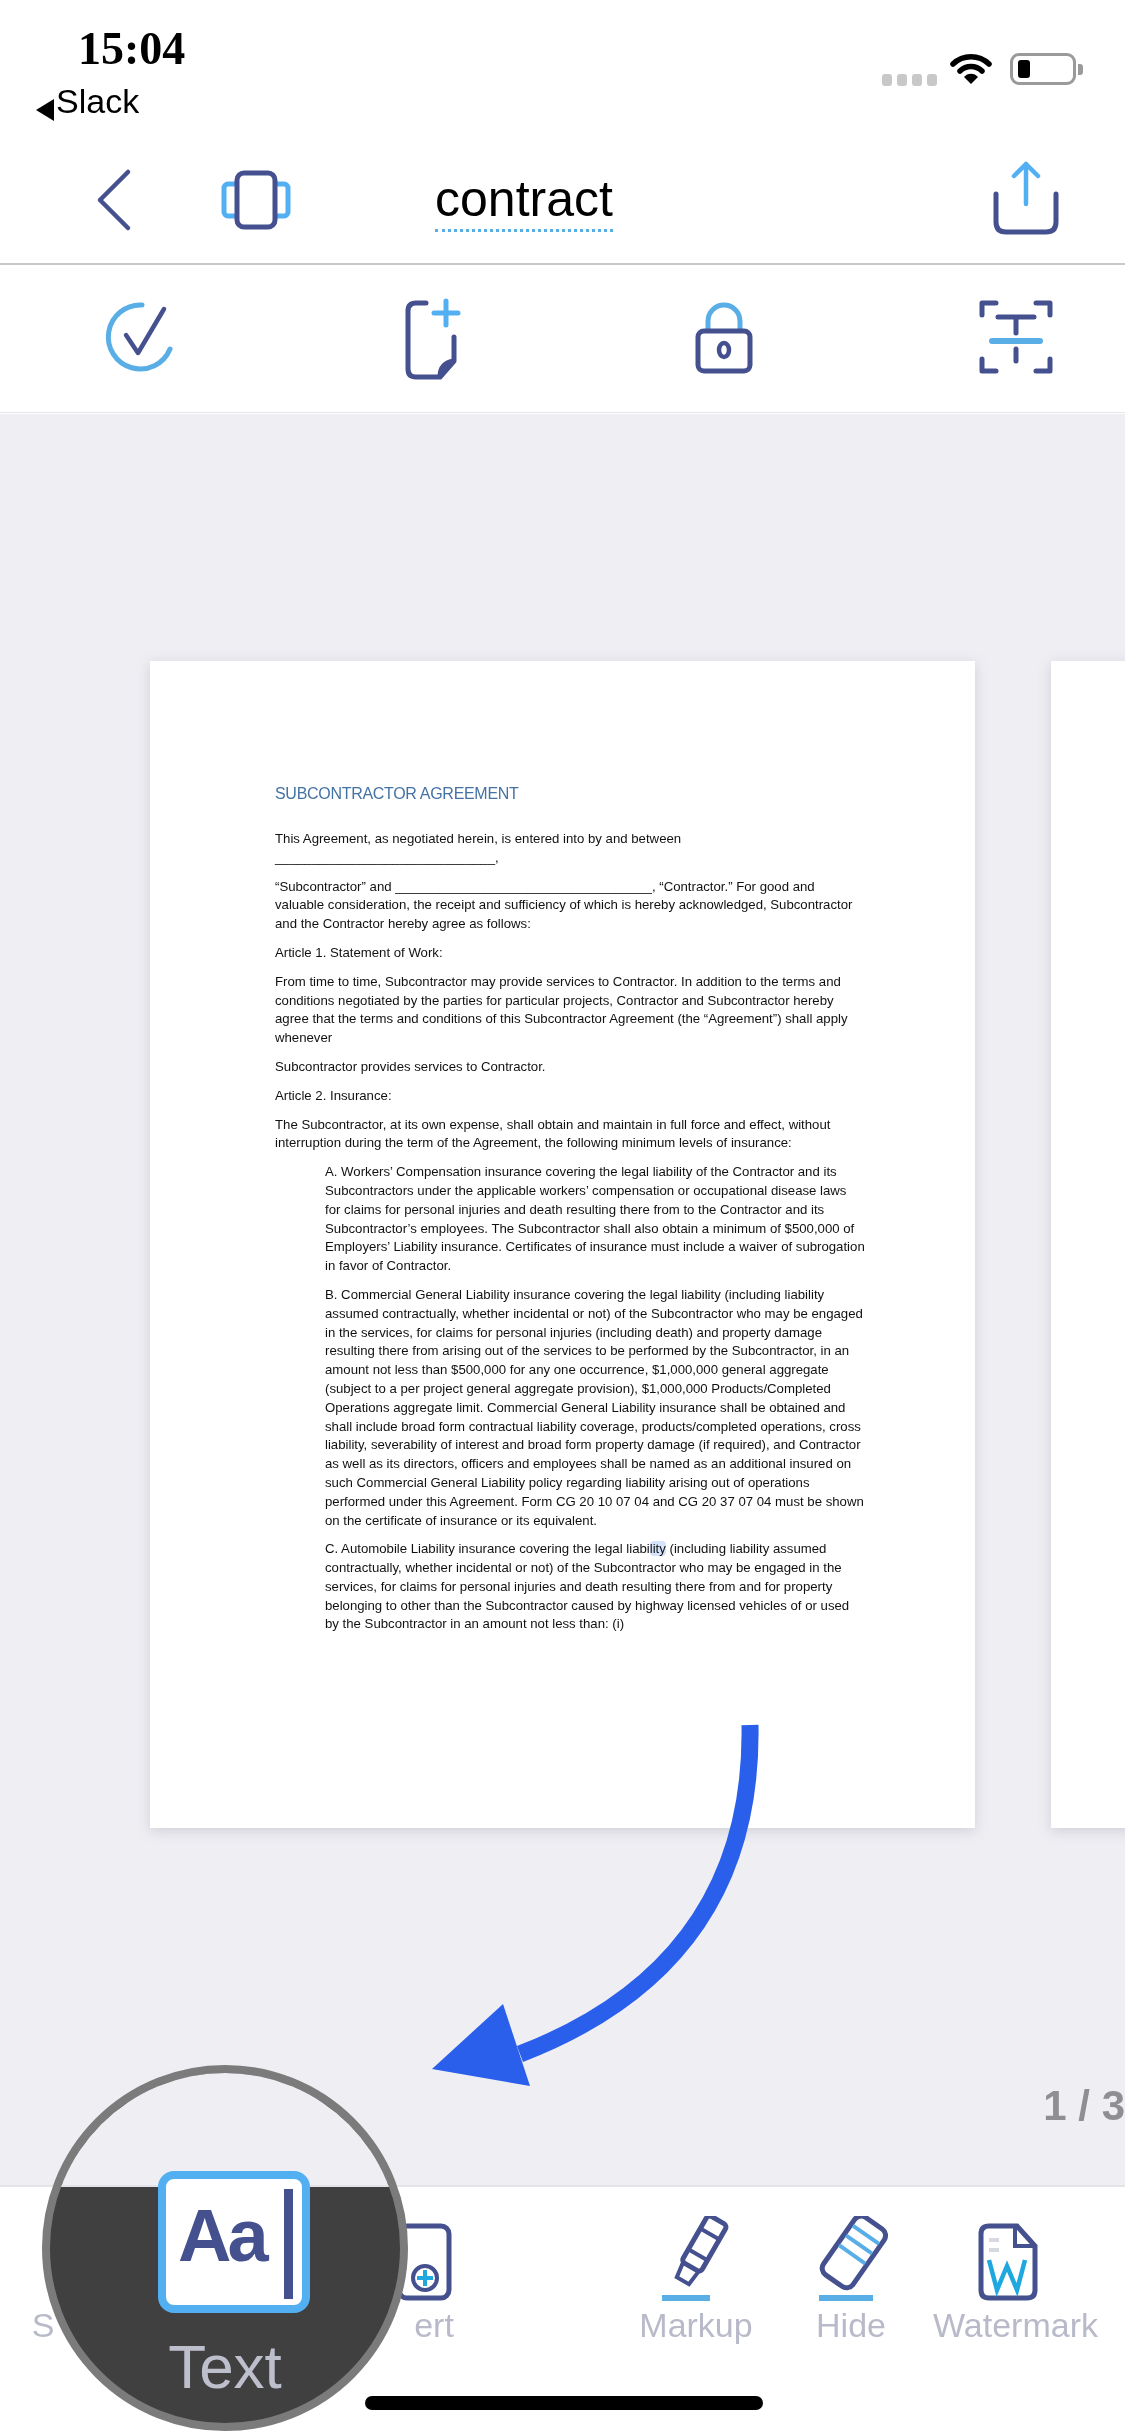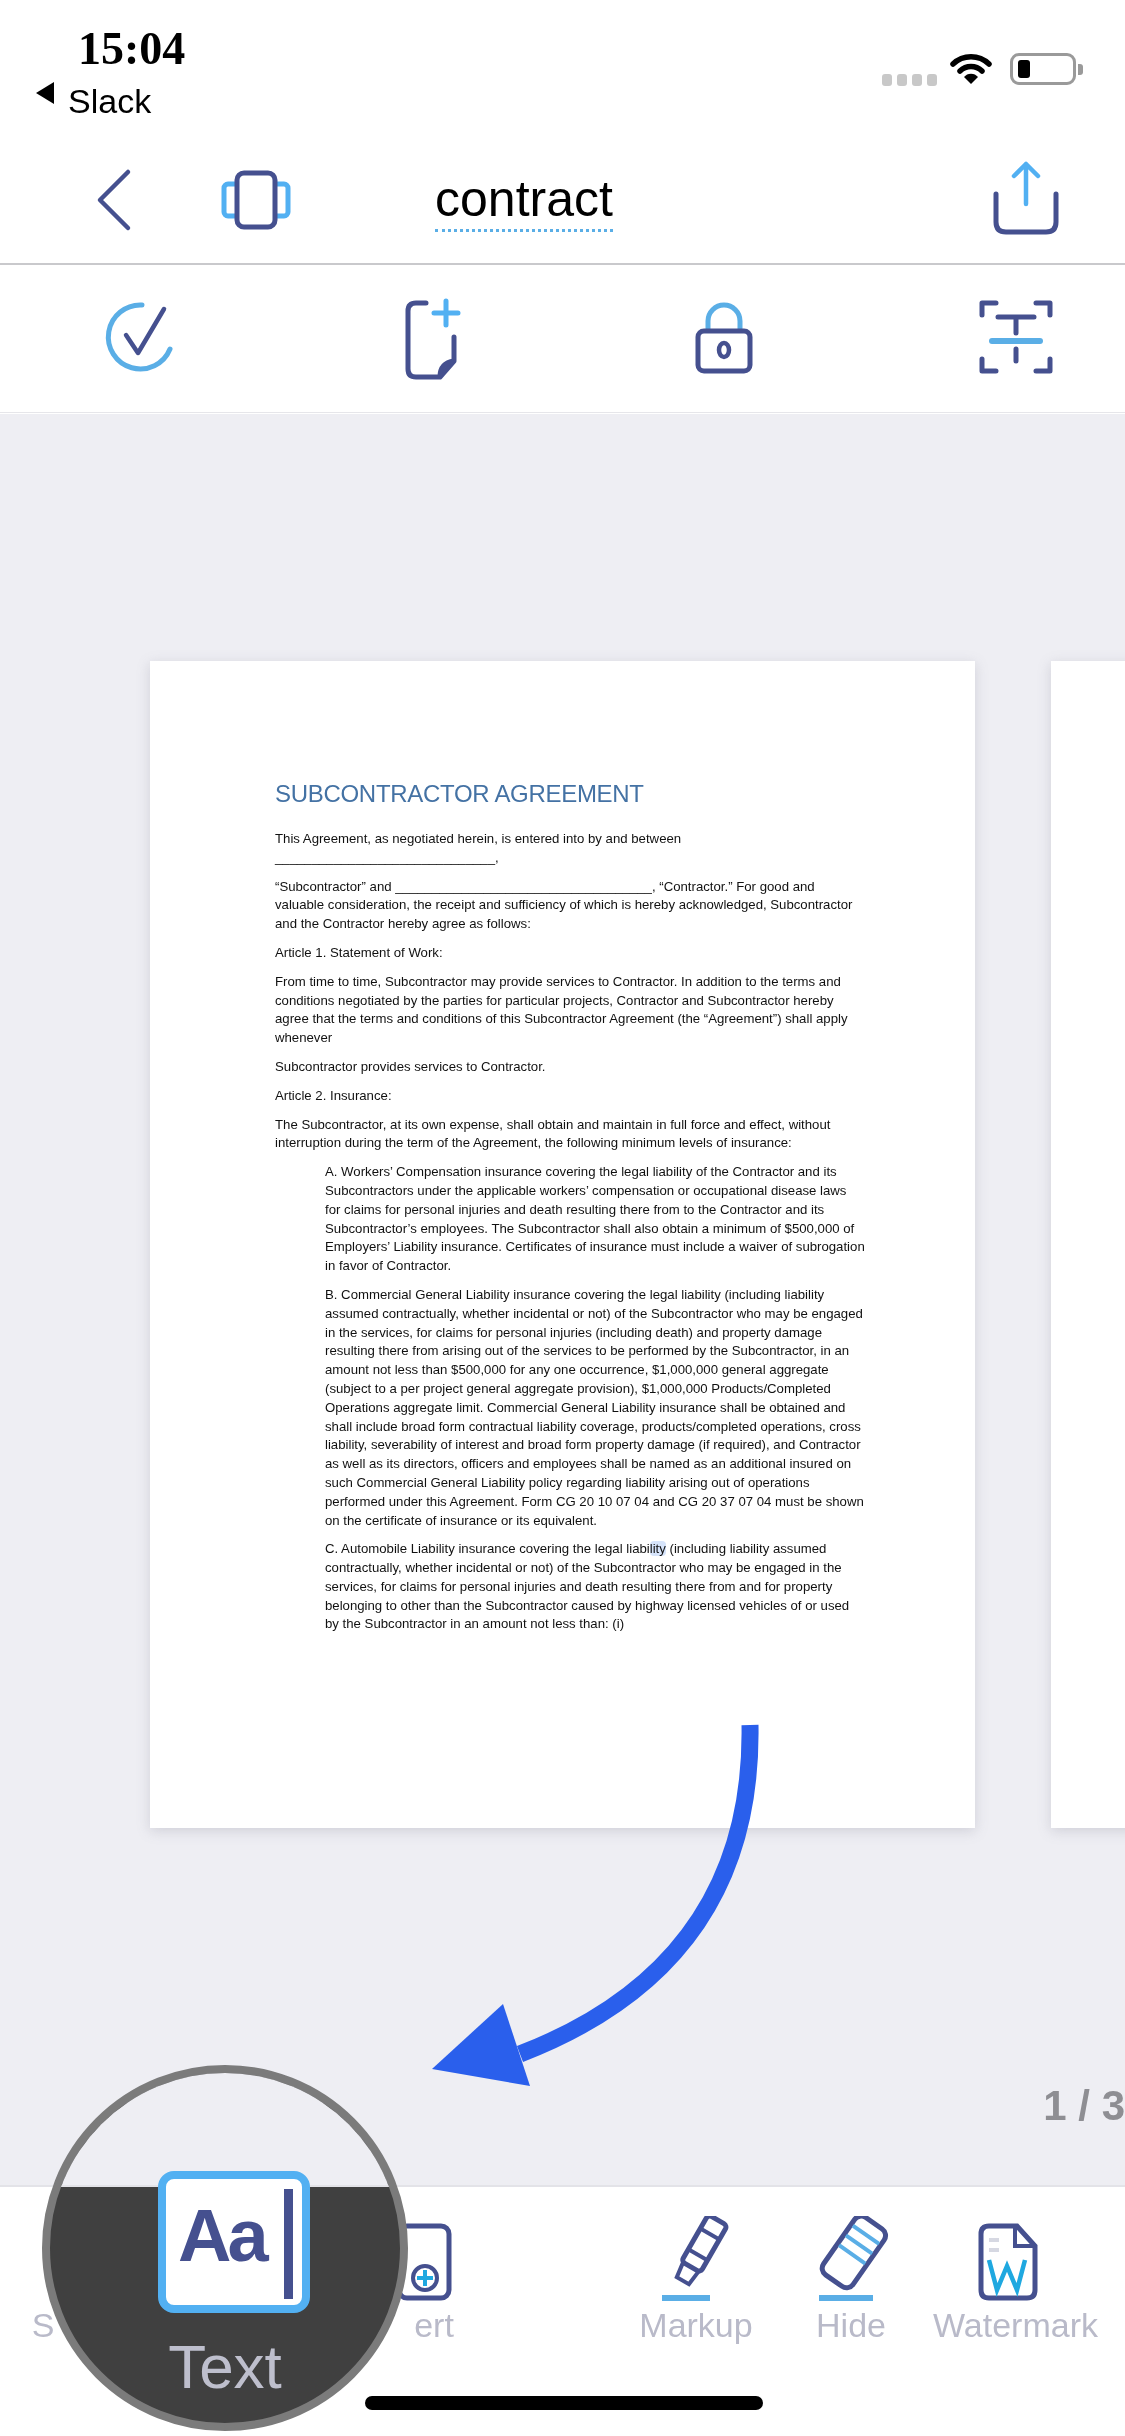--- a/index.html
+++ b/index.html
@@ -1,21 +1,21 @@
 <!DOCTYPE html>
 <html><head>
 <meta charset="utf-8">
 <style>
   * { box-sizing: border-box; margin: 0; padding: 0; }
   html, body { width: 1125px; height: 2436px; overflow: hidden; background: #ffffff; }
   body { position: relative; font-family: "Liberation Sans", sans-serif; }
 
   
   .status-time { position: absolute; left: 78px; top: 22px; font-size: 46px; font-weight: 600; color: #000; letter-spacing: 0px; font-family: Liberation Serif, serif; }
-  .status-back { position: absolute; left: 36px; top: 82px; font-size: 34px; color: #000; display: flex; align-items: flex-start; gap: 14px; }
+  .status-back { position: absolute; left: 36px; top: 82px; font-size: 34px; color: #000; display: flex; align-items: flex-end; gap: 2px; }
   .status-back .tri { width: 0; height: 0; border-top: 11px solid transparent; border-bottom: 11px solid transparent; border-right: 18px solid #000; }
   .signal { position: absolute; left: 882px; top: 74px; display: flex; gap: 5px; }
   .signal span { width: 10px; height: 12px; border-radius: 3px; background: #c8c8c8; }
   .wifi { position: absolute; left: 950px; top: 52px; }
   .battery { position: absolute; left: 1010px; top: 53px; width: 66px; height: 32px; border: 3px solid #9a9a9a; border-radius: 9px; }
   .battery .level { position: absolute; left: 5px; top: 4px; width: 12px; height: 18px; background: #000; border-radius: 3px; }
   .battery .nub { position: absolute; right: -10px; top: 8px; width: 5px; height: 11px; background: #9a9a9a; border-radius: 0 3px 3px 0; }
 
   
   .header { position: absolute; left: 0; top: 140px; width: 1125px; height: 125px; border-bottom: 2px solid #c9c9cc; background: #fff; }
@@ -25,21 +25,21 @@
 
   
   .toolbar2 { position: absolute; left: 0; top: 267px; width: 1125px; height: 146px; background: #fff; border-bottom: 1px solid #e6e6ea; }
   .tb2-btn { position: absolute; top: 30px; cursor: pointer; }
 
   
   .viewer { position: absolute; left: 0; top: 414px; width: 1125px; height: 1771px; background: #eeeef3; overflow: hidden; }
   .page { position: absolute; left: 150px; top: 247px; width: 825px; height: 1167px; background: #fff; box-shadow: 0 3px 12px rgba(120,120,140,0.25); }
   .page2 { position: absolute; left: 1051px; top: 247px; width: 200px; height: 1167px; background: #fff; box-shadow: 0 3px 12px rgba(120,120,140,0.25); }
   .doc { position: absolute; left: 125px; top: 118px; width: 590px; font-family: "Liberation Sans", sans-serif; font-size: 13.2px; line-height: 18.8px; color: #111; }
-  .doc .h { font-size: 24px; color: #4472a4; line-height: 30px; margin-bottom: 21px; letter-spacing: -0.3px; }
+  .doc .h { font-size: 16px; color: #4472a4; line-height: 30px; margin-bottom: 21px; letter-spacing: -0.3px; }
   .doc p { margin-bottom: 10px; }
   .doc .ind { margin-left: 50px; width: 540px; }
   .hl { background: #d6e4fb; border-radius: 4px; }
   .page-ind { position: absolute; left: 0; width: 1125px; top: 1668px; text-align: right; font-size: 42px; color: #8e8e93; font-weight: 600; }
   .arrow { position: absolute; left: 0; top: 0; }
 
   
   .bottombar { position: absolute; left: 0; top: 2185px; width: 1125px; height: 251px; background: #fff; border-top: 2px solid #e3e3e8; }
   .bb-item { position: absolute; top: 25px; width: 150px; text-align: center; cursor: pointer; }
   .bb-item .icon { height: 90px; display: flex; justify-content: center; align-items: flex-end; }

